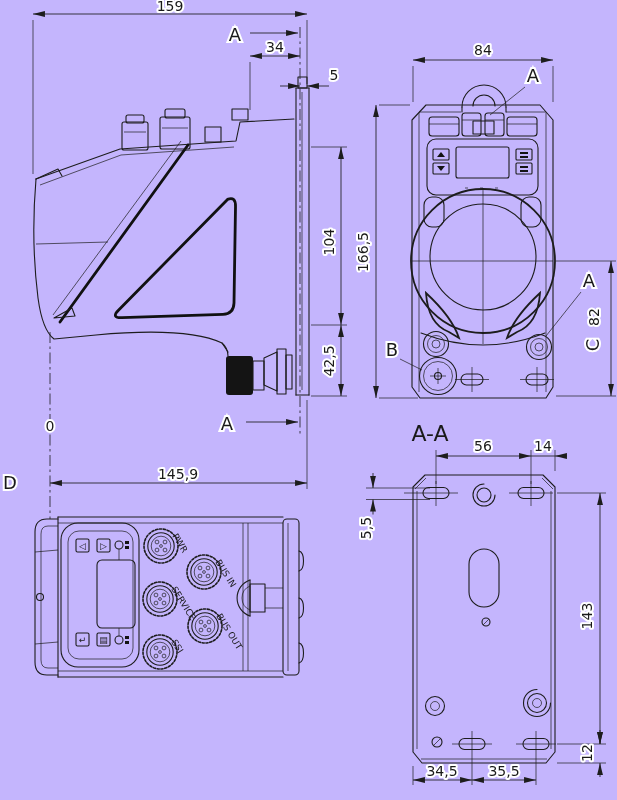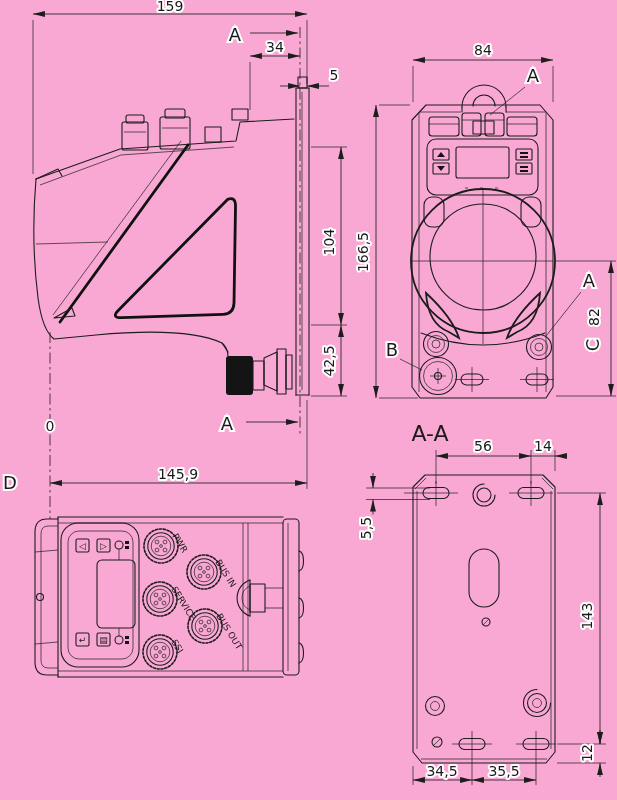--- a/index.html
+++ b/index.html
@@ -1,16 +1,16 @@
 <!DOCTYPE html>
 <html><head>
 <meta charset="utf-8">
 <style>
   html,body{margin:0;padding:0;background:#fff;}
-  #canvas{width:617px;height:800px;background:#f9a8d4;position:relative;overflow:hidden;}
+  #canvas{width:617px;height:800px;background:#c4b5fd;position:relative;overflow:hidden;}
   svg{display:block;}
   .ln{stroke:#1d1d1d;fill:none;stroke-width:1.1;stroke-linecap:round;stroke-linejoin:round;}
   .thin{stroke:#1d1d1d;fill:none;stroke-width:0.7;}
   .thk{stroke:#111;fill:none;stroke-width:2.8;stroke-linecap:round;stroke-linejoin:round;}
   .med{stroke:#1d1d1d;fill:none;stroke-width:1.8;}
   .dash{stroke:#1d1d1d;fill:none;stroke-width:0.8;stroke-dasharray:11 3.5 2.5 3.5;}
   .dim{stroke:#1d1d1d;fill:none;stroke-width:0.85;}
   .knurl{stroke-dasharray:2.2 1.7;stroke-width:1.6;}
   .blk{fill:#141414;stroke:none;}
   text{font-family:"DejaVu Sans","Liberation Sans",sans-serif;fill:#1a1a1a;stroke:none;}

